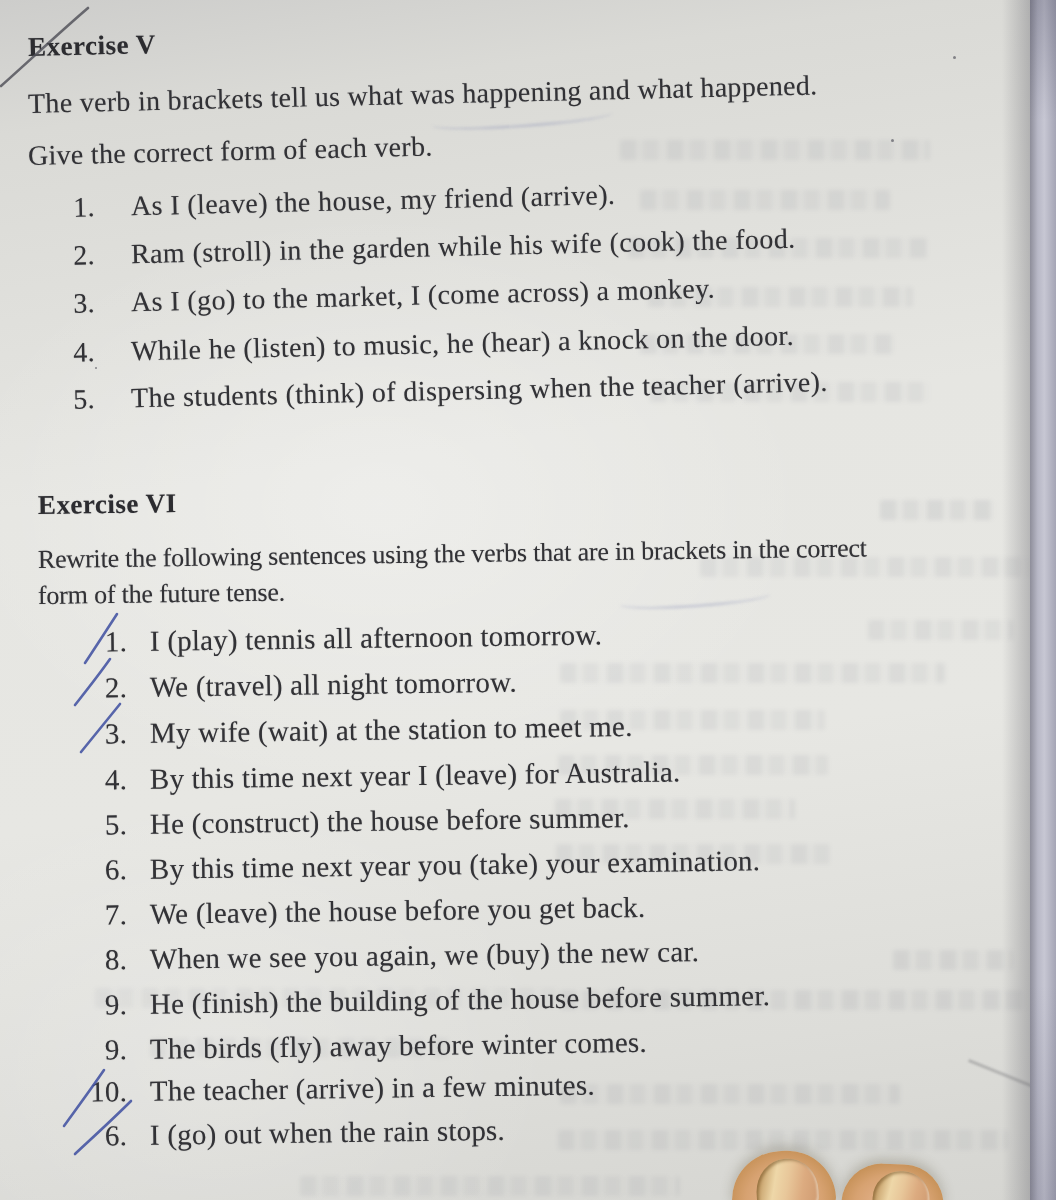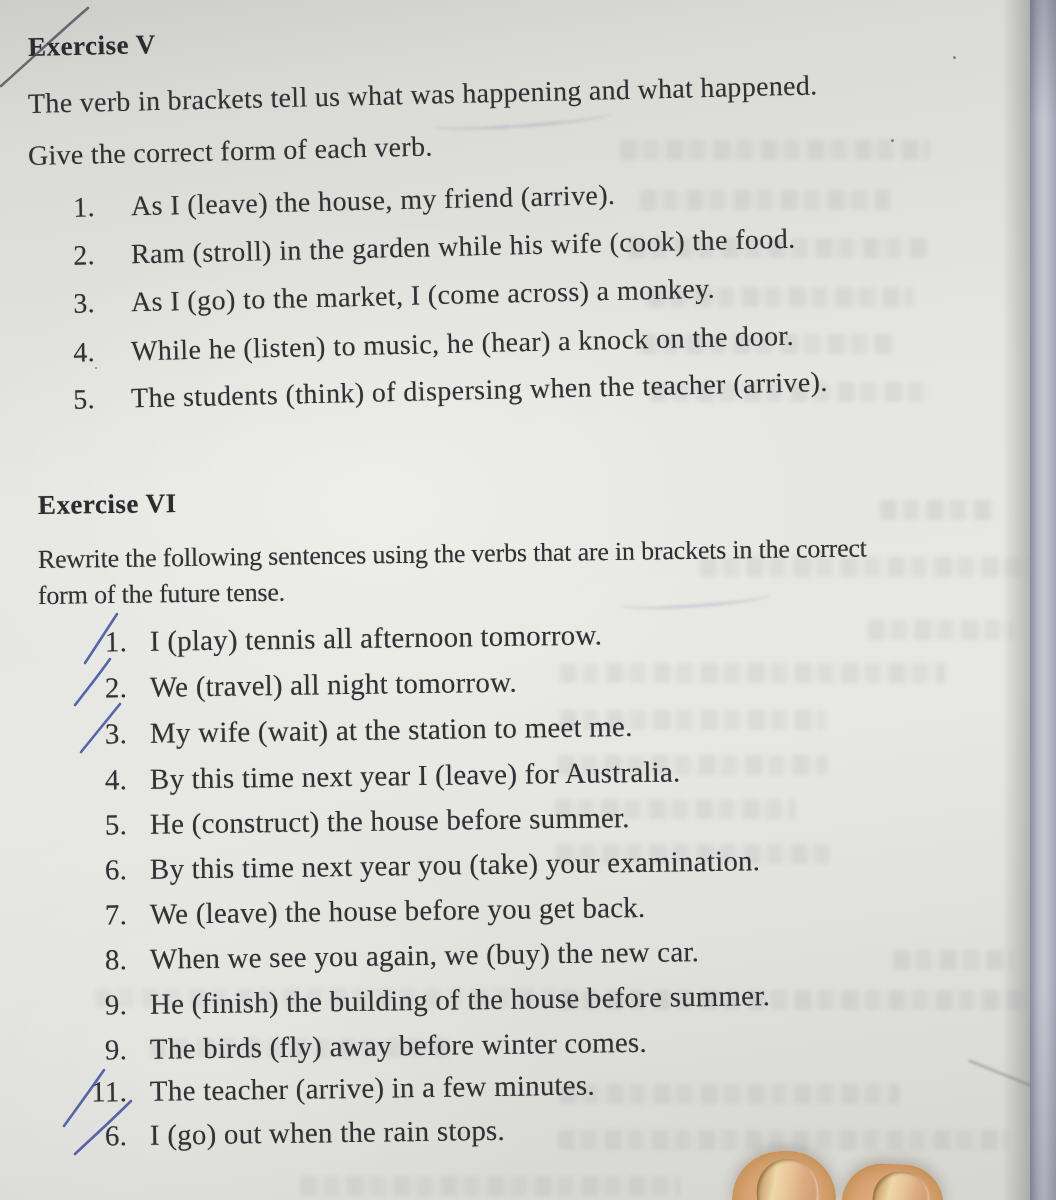--- a/index.html
+++ b/index.html
@@ -184,21 +184,21 @@
     </div>
     <div class="line vi-item" style="left:61px;top:989px;">
       <span class="num-vi">9.</span>
       <span class="txt-vi">He (finish) the building of the house before summer.</span>
     </div>
     <div class="line vi-item" style="left:61px;top:1034px;">
       <span class="num-vi">9.</span>
       <span class="txt-vi">The birds (fly) away before winter comes.</span>
     </div>
     <div class="line vi-item" style="left:61px;top:1076px;">
-      <span class="num-vi">11.</span>
+      <span class="num-vi">10.</span>
       <span class="txt-vi">The teacher (arrive) in a few minutes.</span>
     </div>
     <div class="line vi-item" style="left:61px;top:1120px;">
       <span class="num-vi">6.</span>
       <span class="txt-vi">I (go) out when the rain stops.</span>
     </div>
   </div>
 
   <svg class="marks" width="1056" height="1200" viewBox="0 0 1056 1200">
 

